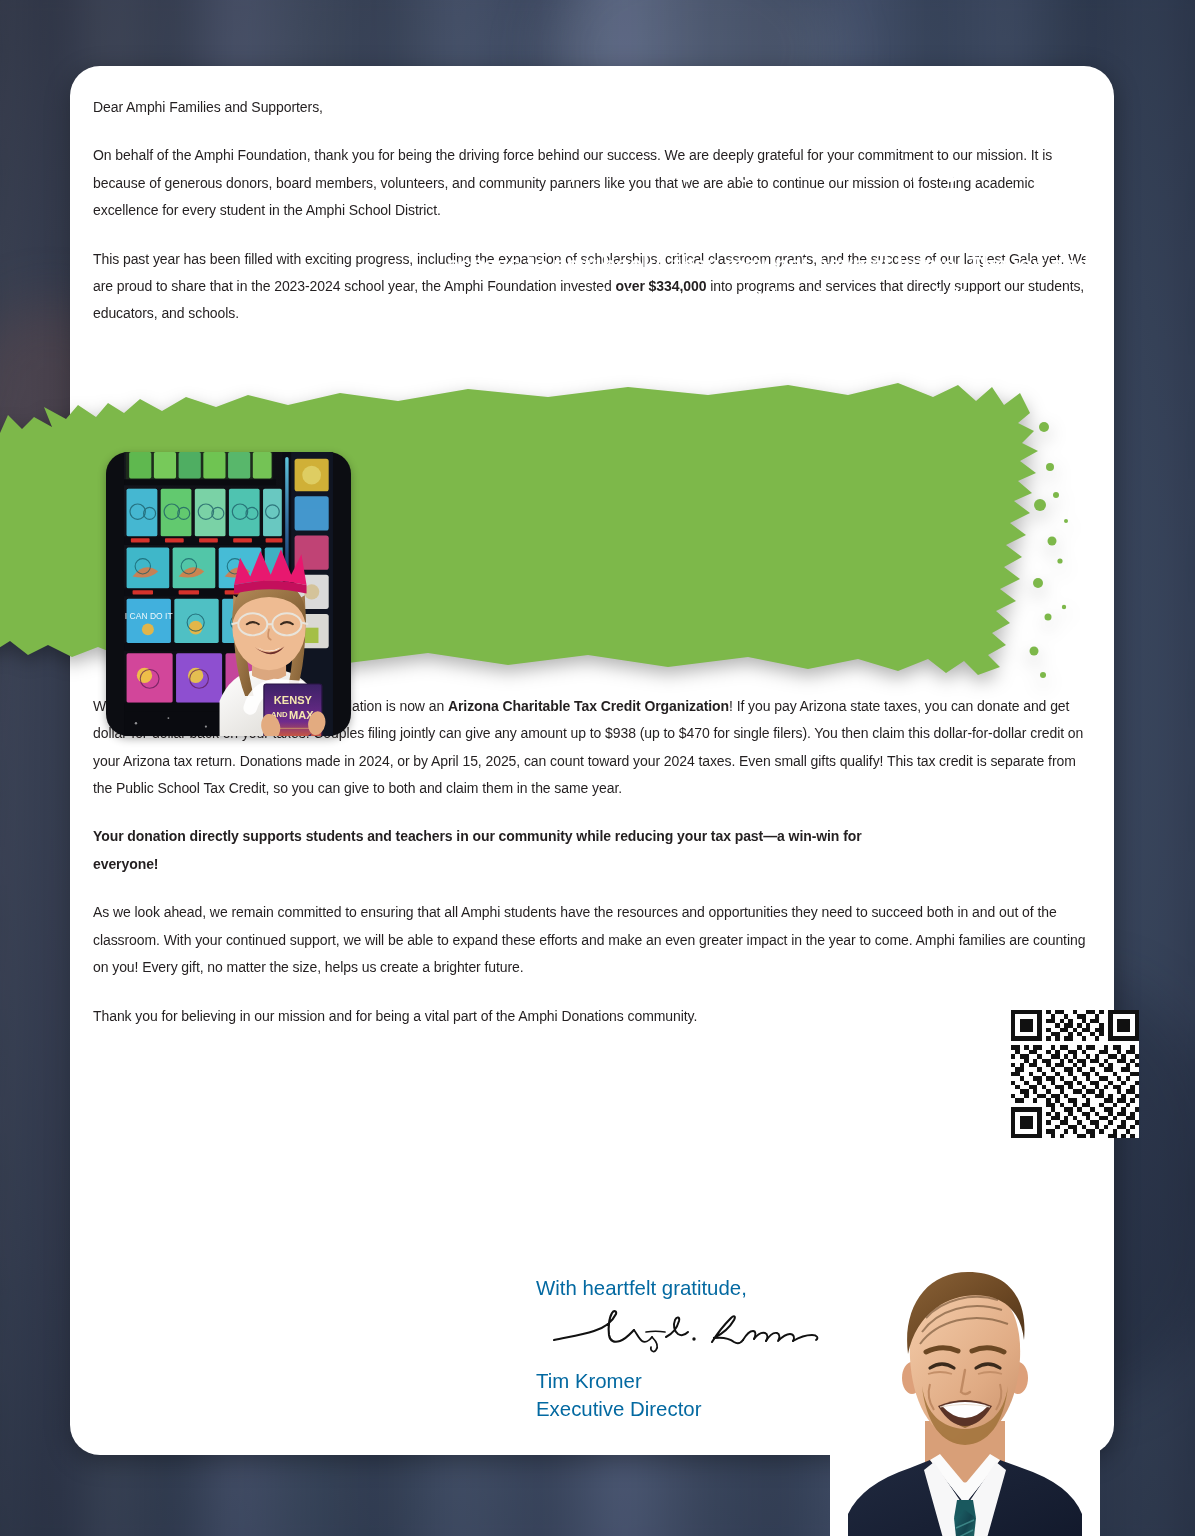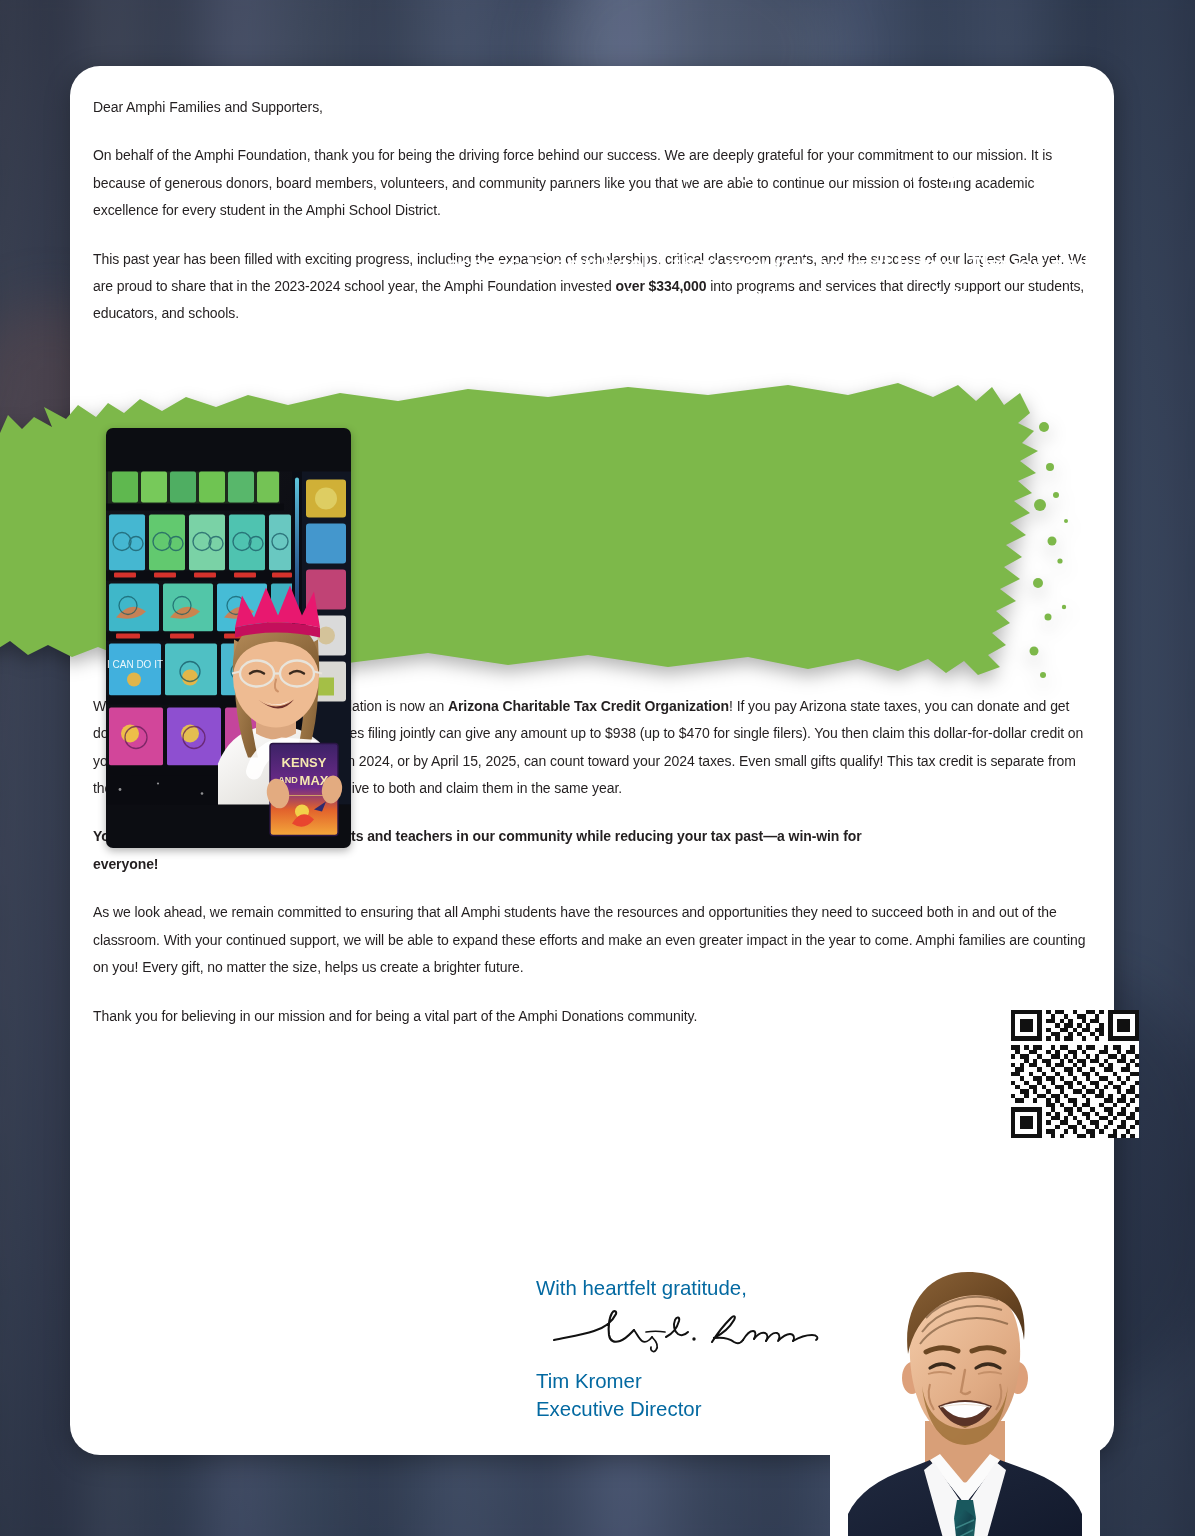--- a/index.html
+++ b/index.html
@@ -109,24 +109,24 @@
     font-weight: bold;
     color: #ffffff;
     letter-spacing: -0.2px;
     z-index: 8;
   }
 
   
   #photo {
     position: absolute;
     left: 106px;
-    top: 428px;
+    top: 452px;
     width: 245px;
-    height: 420px;
-    border-radius: 7px;
+    height: 284px;
+    border-radius: 22px;
     overflow: hidden;
     z-index: 7;
     box-shadow: 0 3px 9px rgba(0,0,0,0.30);
     background: #0c0d12;
   }
   #photo svg { display:block; width: 100%; height: 100%; }
 
   
   #qr {
     position: absolute;

